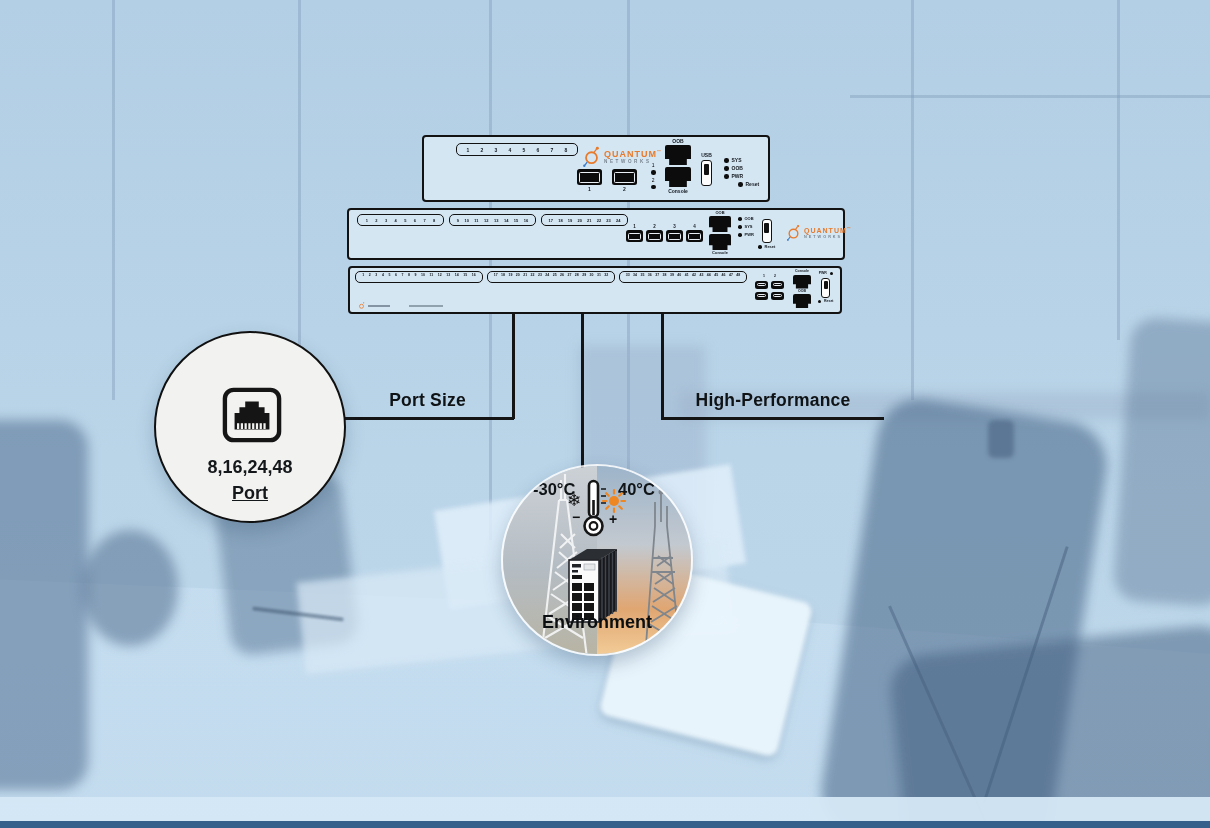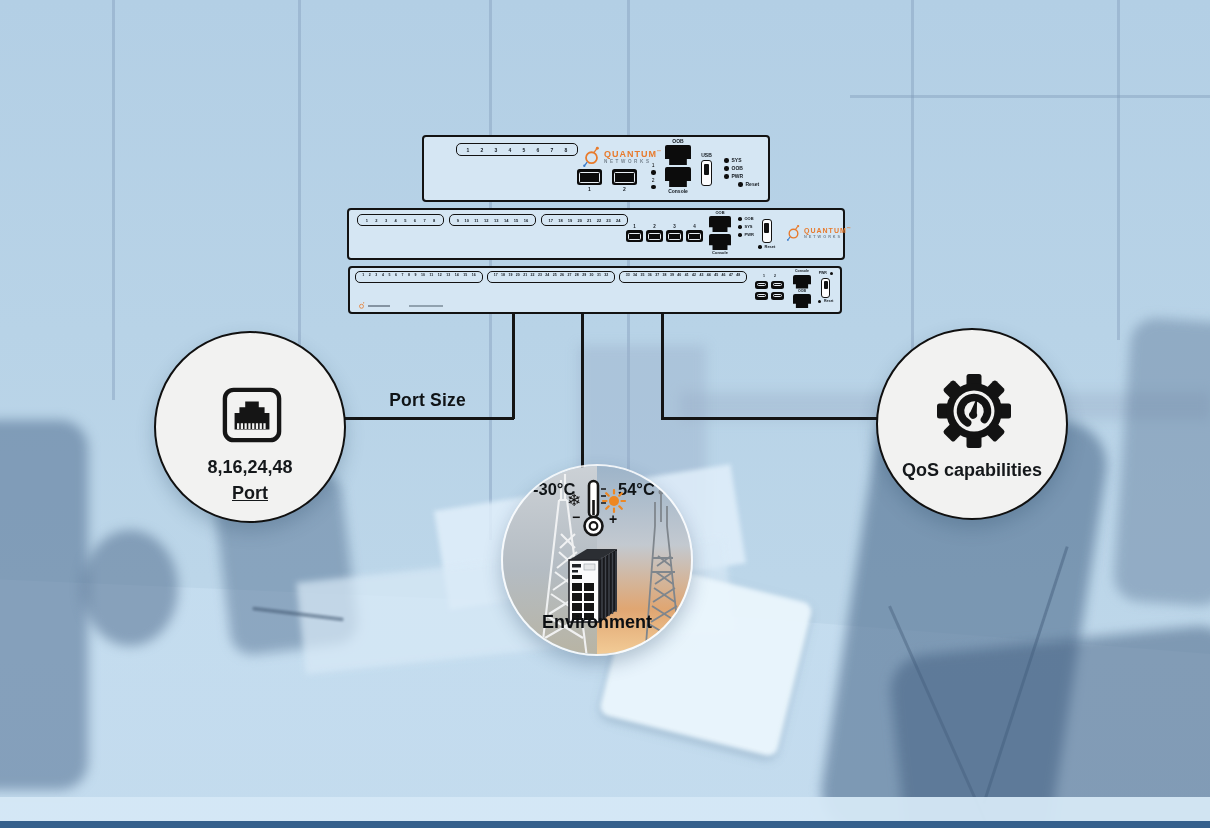--- a/index.html
+++ b/index.html
@@ -100,20 +100,21 @@
   <div class="bgdec strip-light"></div>
   <div class="bgdec strip-dark"></div>
 
   <div class="cline" style="left:512px;top:313px;width:2.5px;height:106px;"></div>
   <div class="cline" style="left:341px;top:417px;width:173px;height:2.5px;"></div>
   <div class="cline" style="left:581px;top:313px;width:2.5px;height:158px;"></div>
   <div class="cline" style="left:661px;top:313px;width:2.5px;height:106px;"></div>
   <div class="cline" style="left:661px;top:417px;width:223px;height:2.5px;"></div>
 
   <div class="callout-label" style="left:340px;top:390px;width:175px;">Port Size</div>
+  <div class="callout-label" style="left:660px;top:390px;width:226px;">High-Performance</div>
 
   <section class="sw" id="sw8" style="left:422px;top:135px;width:348px;height:67px;">
     <div class="ports-wrap" id="sw8-ports" style="left:32px;top:6px;gap:4px;">
         <div class="pg" style="width: 122px;">
           <div class="pg-ports" style="grid-template-columns: repeat(4, 1fr); height: 38px;">
             <div class="rj45 top"></div>
             <div class="rj45 top"></div>
             <div class="rj45 top"></div>
             <div class="rj45 top"></div>
             <div class="rj45 bot"></div>
@@ -489,60 +490,39 @@
         <rect x="32.1" y="39.5" width="2.3" height="6"></rect>
           <rect x="36.0" y="39.5" width="2.3" height="6"></rect>
         <rect x="39.9" y="39.5" width="2.3" height="6"></rect>
           <rect x="43.8" y="39.5" width="2.3" height="6"></rect>
       </g>
     </svg>
     <div class="c-text" style="top:124px;font-size:18px;">8,16,24,48</div>
     <div class="c-text" style="top:150px;font-size:18px;text-decoration:underline;">Port</div>
   </div>
 
-  <div class="circle plain" style="left:876px;top:328px;width:192px;height:192px;">
-    <svg width="84" height="84" viewBox="0 0 84 84" style="position:absolute;left:54px;top:38px;">
-      <g transform="translate(42,43)" fill="#131313">
-        <g>
-          <rect x="-7.5" y="-37" width="15" height="14" rx="2.5"></rect>
-          <rect x="-7.5" y="-37" width="15" height="14" rx="2.5" transform="rotate(45)"></rect>
-          <rect x="-7.5" y="-37" width="15" height="14" rx="2.5" transform="rotate(90)"></rect>
-          <rect x="-7.5" y="-37" width="15" height="14" rx="2.5" transform="rotate(135)"></rect>
-          <rect x="-7.5" y="-37" width="15" height="14" rx="2.5" transform="rotate(180)"></rect>
-          <rect x="-7.5" y="-37" width="15" height="14" rx="2.5" transform="rotate(225)"></rect>
-          <rect x="-7.5" y="-37" width="15" height="14" rx="2.5" transform="rotate(270)"></rect>
-          <rect x="-7.5" y="-37" width="15" height="14" rx="2.5" transform="rotate(315)"></rect>
-        </g>
-        <circle r="28" fill="#131313"></circle>
-        <circle r="20.5" fill="#f2f2f1"></circle>
-        <circle r="13.5" fill="none" stroke="#131313" stroke-width="7.5" stroke-dasharray="66 19" transform="rotate(118)" stroke-linecap="round"></circle>
-        <path d="M0 -14 L3.2 1.5 A4 4 0 1 1 -3.2 1.5 Z" transform="rotate(13)"></path>
-      </g>
-    </svg>
-    <div class="c-text" style="top:130px;font-size:18px;">QoS capabilities</div>
-  </div>
 
   <div class="circle env" style="left:501px;top:464px;width:192px;height:192px;">
     <div class="env-half env-left"></div>
     <div class="env-half env-right"></div>
     <svg class="envsvg" width="192" height="192" viewBox="0 0 192 192">
       <g stroke="#f3f4f5" stroke-width="2.1" fill="none" opacity="0.95">
         <path d="M38 192 L56 34 M84 192 L64 34"></path>
         <path d="M42 172 L80 150 M80 172 L44 150 M46 148 L78 128 M78 148 L48 128 M50 124 L76 106 M76 124 L52 106 M54 102 L74 86 M74 102 L56 86 M57 82 L72 68 M72 82 L58 68"></path>
         <path d="M56 34 H64 M58 34 V14 M62 34 V8"></path>
       </g>
       <g stroke="#7f868d" stroke-width="1.8" fill="none">
         <path d="M142 192 L152 60 M178 192 L164 60"></path>
         <path d="M145 176 L176 158 M176 176 L146 158 M148 156 L174 140 M174 156 L149 140 M150 136 L172 122 M172 136 L151 122 M152 118 L170 106 M170 118 L153 106 M154 100 L168 90 M168 100 L155 90"></path>
         <path d="M150 92 H170 M149 106 H172 M152 60 V36 M158 56 V28 M164 60 V40"></path>
         <circle cx="158" cy="26" r="1.6" fill="#7f868d"></circle>
       </g>
     </svg>
     <div class="env-temp" style="left:30px;top:14px;">-30°C</div>
-    <div class="env-temp" style="left:115px;top:14px;">54°C</div>
+    <div class="env-temp" style="left:115px;top:14px;">40°C</div>
     <svg class="thermo" width="60" height="62" viewBox="0 0 60 62">
       <text x="0" y="28" font-size="17" fill="#111">❄</text>
       <text x="5" y="44" font-size="14" font-weight="bold" fill="#111">−</text>
       <rect x="22" y="3" width="9" height="36" rx="4.5" fill="#ffffff" stroke="#161616" stroke-width="2.6"></rect>
       <rect x="25.2" y="22" width="2.6" height="15" fill="#161616"></rect>
       <path d="M34 11 h5 M34 18 h5 M34 25 h5" stroke="#161616" stroke-width="1.6"></path>
       <circle cx="26.5" cy="48" r="9" fill="#ffffff" stroke="#161616" stroke-width="2.6"></circle>
       <circle cx="26.5" cy="48" r="3.8" fill="none" stroke="#161616" stroke-width="2.2"></circle>
       <g>
         <circle cx="47" cy="23" r="5" fill="#ee8722"></circle>

